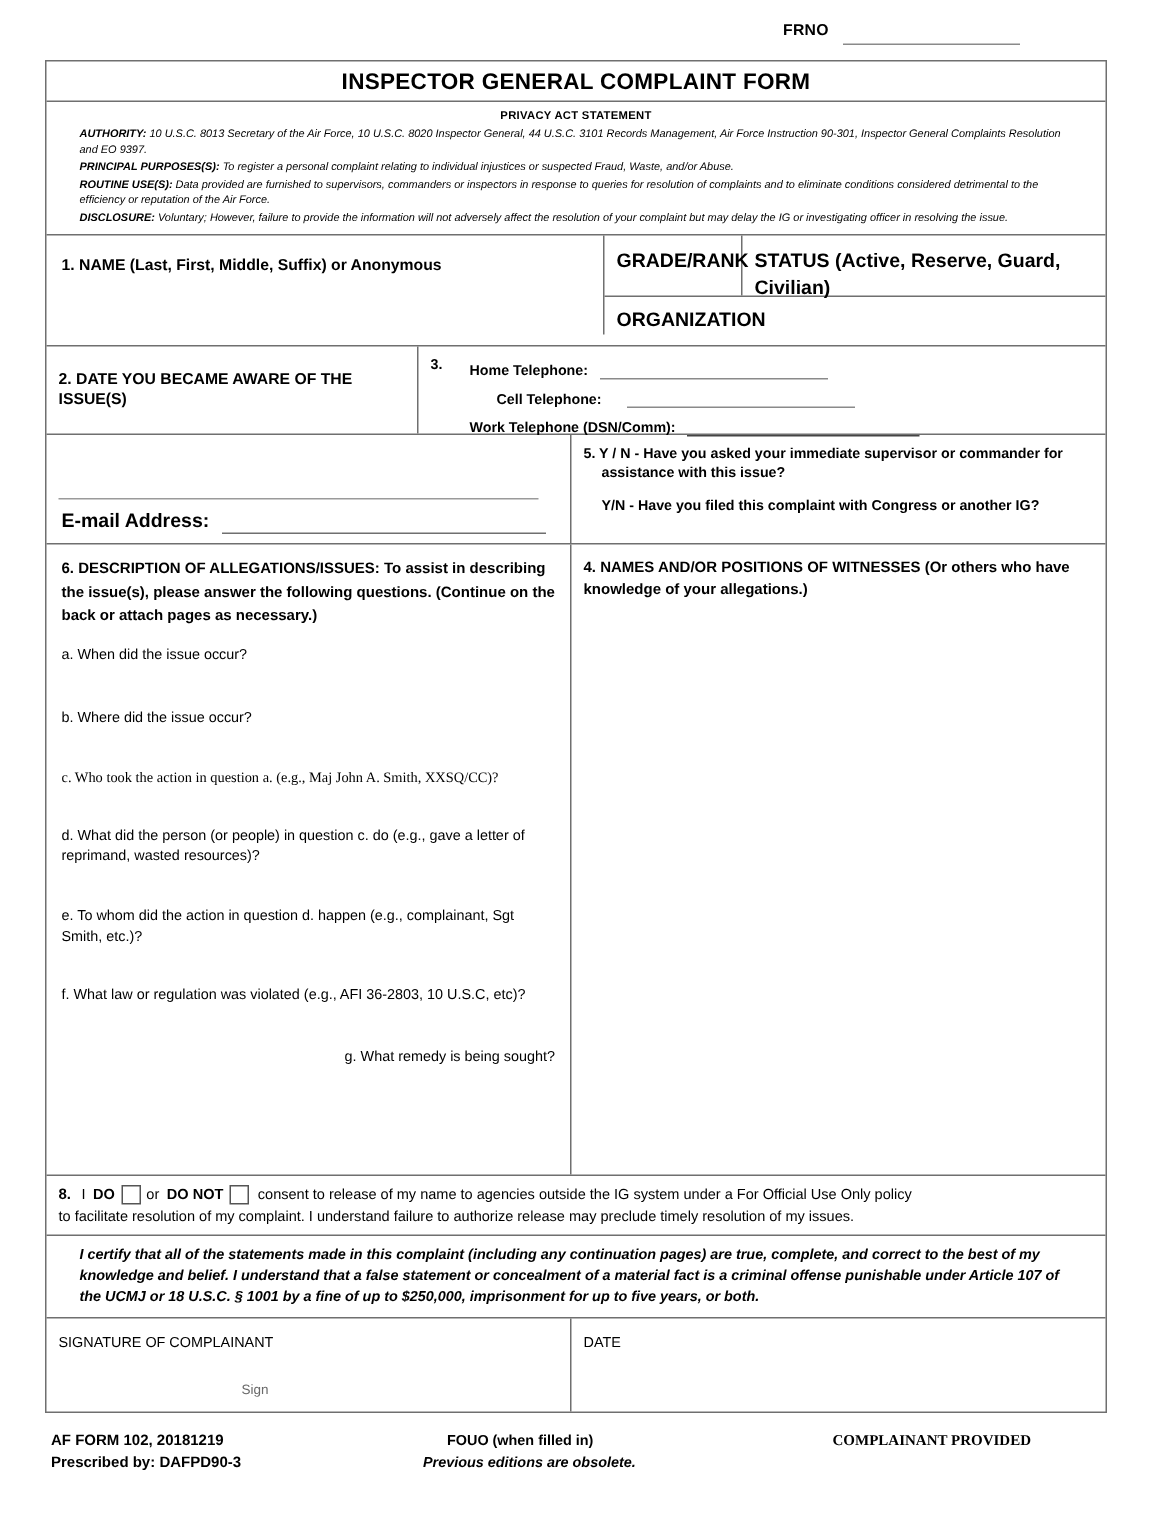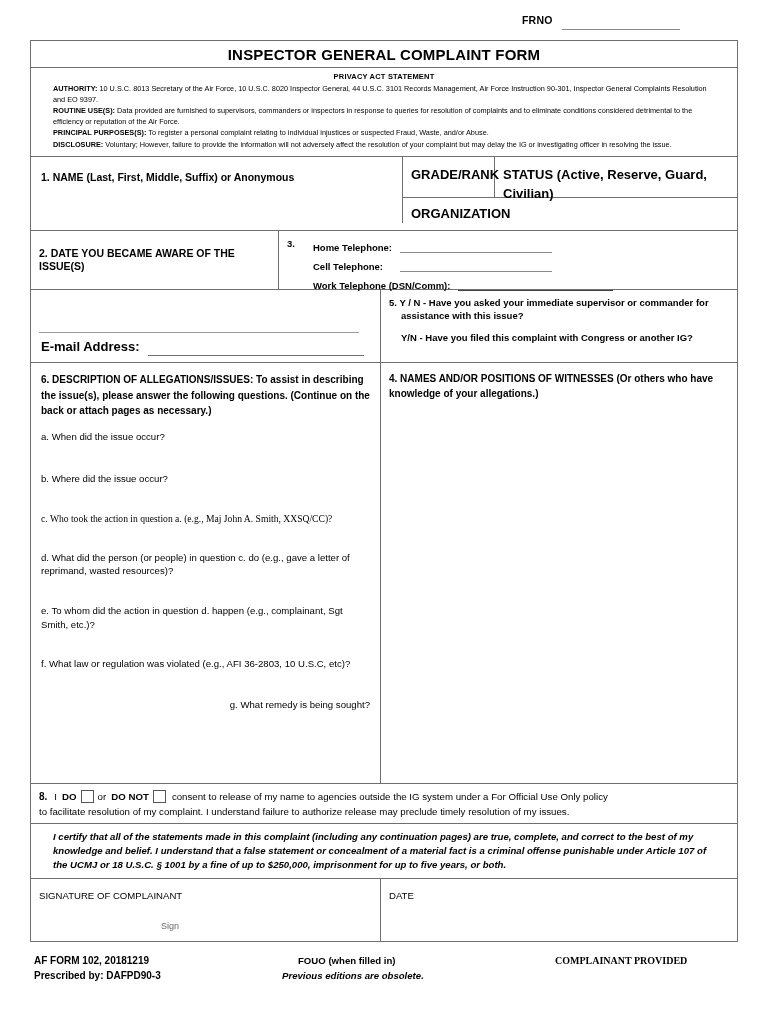--- a/index.html
+++ b/index.html
@@ -86,20 +86,21 @@
     font-size: 7.5px;
     font-weight: bold;
     letter-spacing: .2px;
     margin-bottom: 3px;
   }
   .privacy p {
     margin: 0 0 1px 0;
     font-size: 7.3px;
     line-height: 1.45;
     text-align: left;
+    font-style: italic;
   }
   .privacy b { font-weight: bold; }
 
   
   .lbl {
     font-size: 10.5px;
     font-weight: bold;
     line-height: 1.3;
   }
   .lbl-sm {
@@ -220,22 +221,22 @@
 
   <div class="form">
 
     <div class="title-bar">
       <span class="title-text">INSPECTOR GENERAL COMPLAINT FORM</span>
     </div>
 
     <div class="privacy">
       <div class="privacy-head">PRIVACY ACT STATEMENT</div>
       <p><b>AUTHORITY:</b><span> 10 U.S.C. 8013 Secretary of the Air Force, 10 U.S.C. 8020 Inspector General, 44 U.S.C. 3101 Records Management, Air Force Instruction 90-301, Inspector General Complaints Resolution and EO 9397.</span></p>
+      <p><b>PRINCIPAL PURPOSES(S):</b><span> To register a personal complaint relating to individual injustices or suspected Fraud, Waste, and/or Abuse.</span></p>
       <p><b>ROUTINE USE(S):</b><span> Data provided are furnished to supervisors, commanders or inspectors in response to queries for resolution of complaints and to eliminate conditions considered detrimental to the efficiency or reputation of the Air Force.</span></p>
-      <p><b>PRINCIPAL PURPOSES(S):</b><span> To register a personal complaint relating to individual injustices or suspected Fraud, Waste, and/or Abuse.</span></p>
       <p><b>DISCLOSURE:</b><span> Voluntary; However, failure to provide the information will not adversely affect the resolution of your complaint but may delay the IG or investigating officer in resolving the issue.</span></p>
     </div>
 
     <div class="row bb">
       <div class="cell sec1-left br">
         <span class="lbl">1.  NAME (Last, First, Middle, Suffix) or Anonymous</span>
       </div>
       <div class="cell sec1-right">
         <div class="gr-row">
           <div class="gr-grade">
@@ -256,21 +257,21 @@
         <span class="lbl">2.  DATE YOU BECAME AWARE OF THE ISSUE(S)</span>
       </div>
       <div class="cell sec3">
         <div style="position:absolute;left:8px;top:7px;" class="tel-label">3.</div>
 
         <div class="tel-line" style="margin-left:26px;">
           <span class="tel-label">Home Telephone:</span>
           <span class="tel-rule" style="width:152px;margin-left:8px;"></span>
         </div>
 
-        <div class="tel-line" style="margin-left:26px;margin-top:3px;">
+        <div class="tel-line" style="margin-left:44px;margin-top:3px;">
           <span class="tel-label">Cell Telephone:</span>
           <span class="tel-rule" style="width:152px;margin-left:17px;"></span>
         </div>
 
         <div class="tel-line" style="margin-left:26px;margin-top:3px;">
           <span class="tel-label">Work Telephone (DSN/Comm):</span>
           <span class="tel-rule-dark" style="width:155px;margin-left:8px;"></span>
         </div>
       </div>
     </div>

